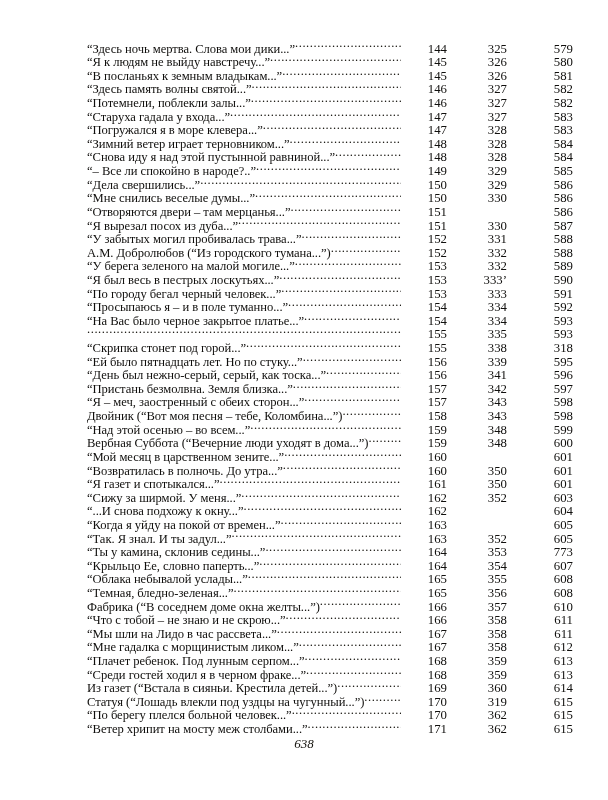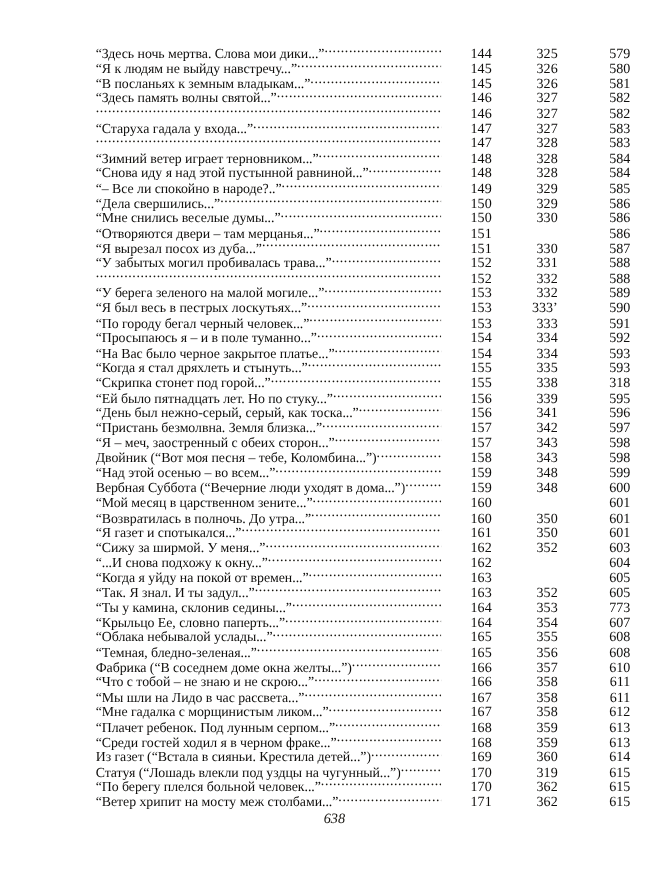--- a/index.html
+++ b/index.html
@@ -107,33 +107,35 @@
         <span class="num num-3">581</span>
       </div>
       <div class="entry">
         <span class="entry-title">“Здесь память волны святой...”</span>
         <span class="leader"></span>
         <span class="num num-1">146</span>
         <span class="num num-2">327</span>
         <span class="num num-3">582</span>
       </div>
       <div class="entry">
+        <span class="entry-title">“Потемнели, поблекли залы...”</span>
         <span class="leader"></span>
         <span class="num num-1">146</span>
         <span class="num num-2">327</span>
         <span class="num num-3">582</span>
       </div>
       <div class="entry">
         <span class="entry-title">“Старуха гадала у входа...”</span>
         <span class="leader"></span>
         <span class="num num-1">147</span>
         <span class="num num-2">327</span>
         <span class="num num-3">583</span>
       </div>
       <div class="entry">
+        <span class="entry-title">“Погружался я в море клевера...”</span>
         <span class="leader"></span>
         <span class="num num-1">147</span>
         <span class="num num-2">328</span>
         <span class="num num-3">583</span>
       </div>
       <div class="entry">
         <span class="entry-title">“Зимний ветер играет терновником...”</span>
         <span class="leader"></span>
         <span class="num num-1">148</span>
         <span class="num num-2">328</span>
@@ -182,20 +184,21 @@
         <span class="num num-3">587</span>
       </div>
       <div class="entry">
         <span class="entry-title">“У забытых могил пробивалась трава...”</span>
         <span class="leader"></span>
         <span class="num num-1">152</span>
         <span class="num num-2">331</span>
         <span class="num num-3">588</span>
       </div>
       <div class="entry">
+        <span class="entry-title">А.М. Добролюбов (“Из городского тумана...”)</span>
         <span class="leader"></span>
         <span class="num num-1">152</span>
         <span class="num num-2">332</span>
         <span class="num num-3">588</span>
       </div>
       <div class="entry">
         <span class="entry-title">“У берега зеленого на малой могиле...”</span>
         <span class="leader"></span>
         <span class="num num-1">153</span>
         <span class="num num-2">332</span>
@@ -223,21 +226,20 @@
         <span class="num num-3">592</span>
       </div>
       <div class="entry">
         <span class="entry-title">“На Вас было черное закрытое платье...”</span>
         <span class="leader"></span>
         <span class="num num-1">154</span>
         <span class="num num-2">334</span>
         <span class="num num-3">593</span>
       </div>
       <div class="entry">
-        <span class="entry-title">“Когда я стал дряхлеть и стынуть...”</span>
         <span class="leader"></span>
         <span class="num num-1">155</span>
         <span class="num num-2">335</span>
         <span class="num num-3">593</span>
       </div>
       <div class="entry">
         <span class="entry-title">“Скрипка стонет под горой...”</span>
         <span class="leader"></span>
         <span class="num num-1">155</span>
         <span class="num num-2">338</span>

